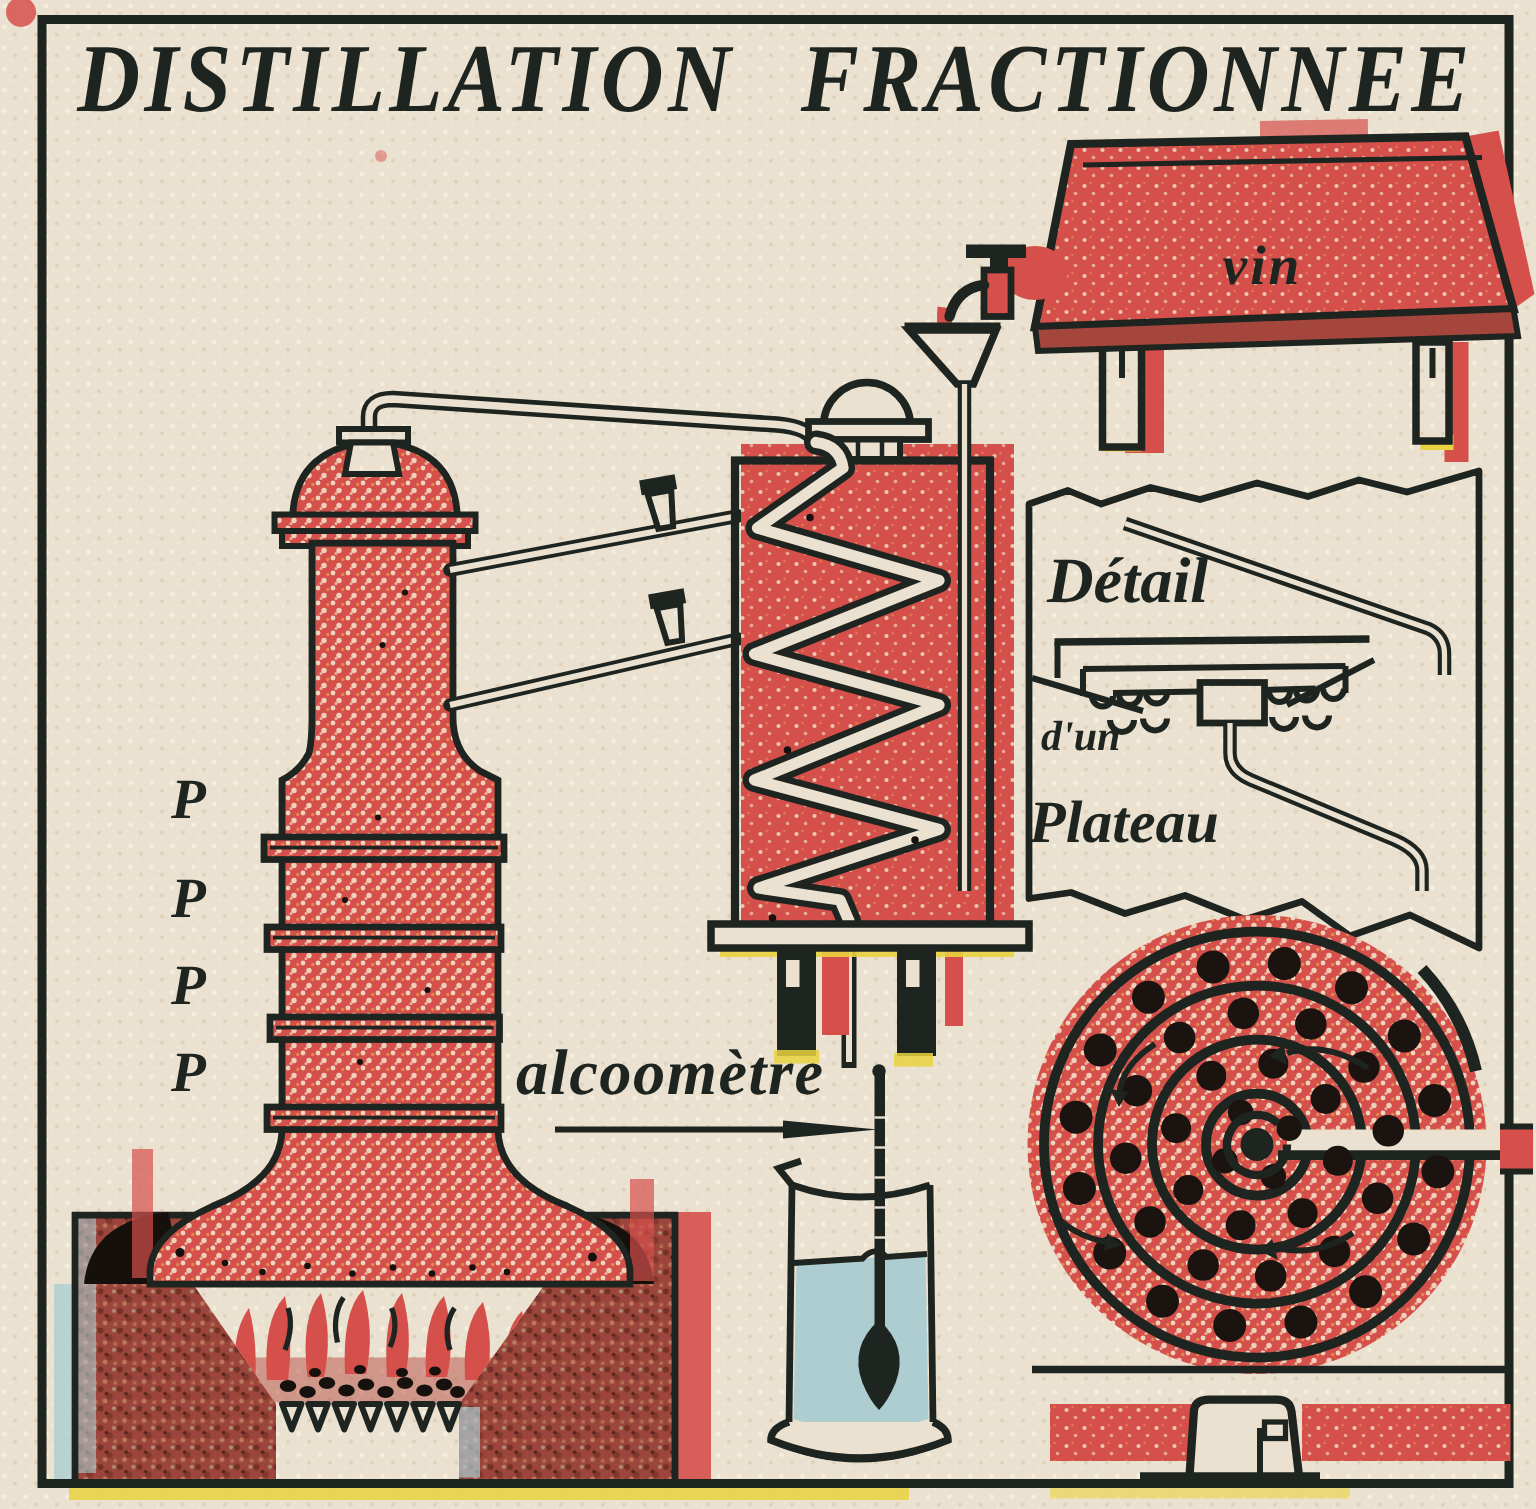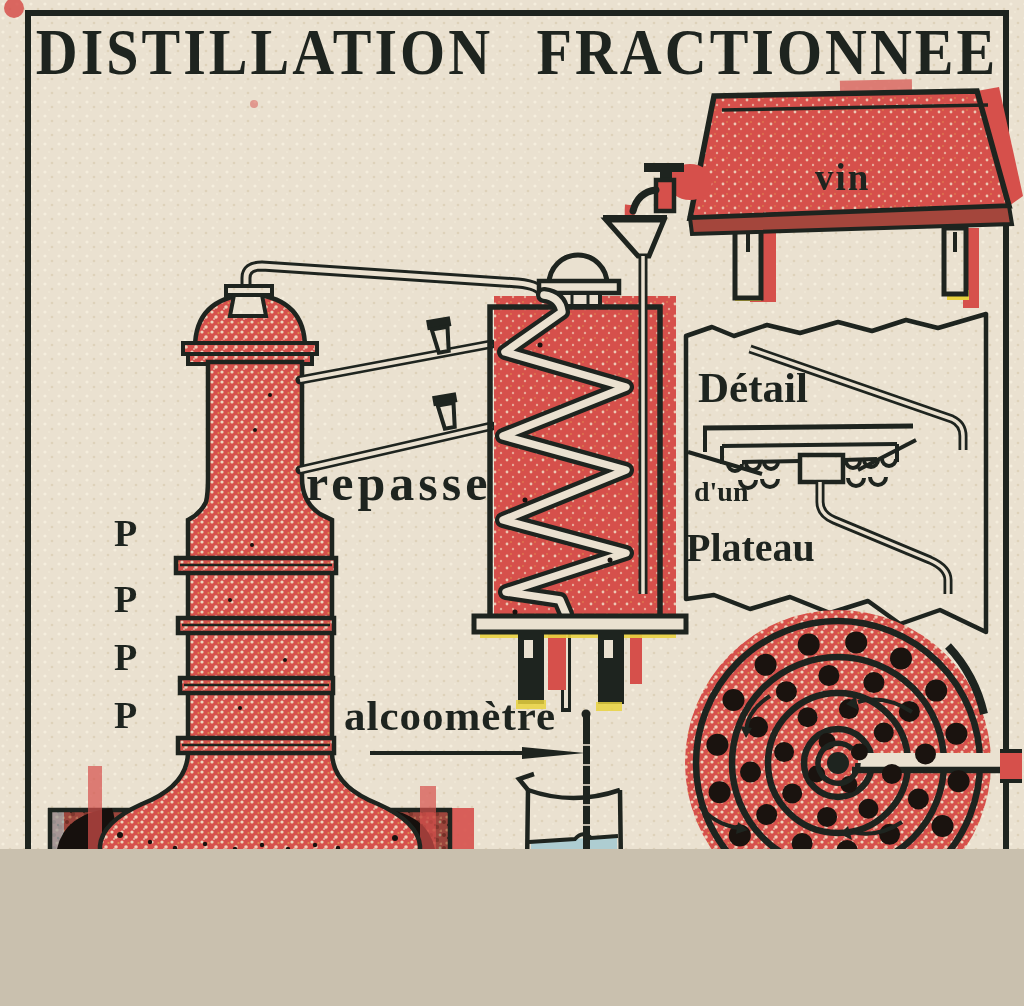--- a/index.html
+++ b/index.html
@@ -1,16 +1,16 @@
 <!DOCTYPE html>
 <html style="--paper: #eae1d0; --ink: #1e241f; --red: #d6504b; --brick-red: #9c453c; --dark-red: #a4463c; --liquid-blue: #aecdd1; --accent-yellow: #e9d23f;"><head>
 <meta charset="utf-8">
 <style>
   html,body{margin:0;padding:0;background:#c9c0ae;}
-  .stage{position:relative;width:1024px;height:849px;overflow:hidden;background:var(--paper,#eae1d0);}
+  .stage{position:relative;width:1024px;height:1006px;overflow:hidden;background:var(--paper,#eae1d0);font-style:italic;}
   .stage svg{position:absolute;left:0;top:0;}
   .t{position:absolute;font-family:"Liberation Serif","DejaVu Serif",serif;font-weight:bold;
      color:var(--ink,#1e241f);line-height:1;white-space:nowrap;}
   .title{left:30px;right:20px;top:20px;font-size:58px;letter-spacing:3px;word-spacing:26px;
          text-align:center;transform:scaleY(1.12);transform-origin:center top;}
   .alambic{left:146px;top:160px;font-size:56px;letter-spacing:2px;}
   .vin{left:815px;top:130px;font-size:37px;letter-spacing:2px;margin-top:29px;}
   .repasse{left:306px;top:458px;font-size:50px;letter-spacing:4px;}
   .alcoometre{left:344px;top:694px;font-size:43px;letter-spacing:1px;}
   .det1{left:698px;top:366px;font-size:43px;}
@@ -401,21 +401,20 @@
       <path d="M586,880 Q606,898 597,922 Q592,934 586,940 Q580,934 575,922 Q566,898 586,880 Z" fill="var(--ink,#1e241f)"></path>
     </g>
   </g>
 
   <rect x="46" y="992" width="560" height="8" fill="var(--accent-yellow,#e9d23f)" opacity="0.85"></rect>
   <rect x="700" y="992" width="200" height="7" fill="var(--accent-yellow,#e9d23f)" opacity="0.6"></rect>
 </svg>
 
 <div class="t title">DISTILLATION FRACTIONNEE</div>
 <div class="t vin">vin</div>
-<div class="t repasse">repasse</div>
 <div class="t det1">Détail</div>
 <div class="t alcoometre">alcoomètre</div>
 <div class="t det2">d'un</div>
 <div class="t det3">Plateau</div>
 <div class="t pmark p1">P</div>
 <div class="t pmark p2">P</div>
 <div class="t pmark p3">P</div>
 <div class="t pmark p4">P</div>
 
 </div>

